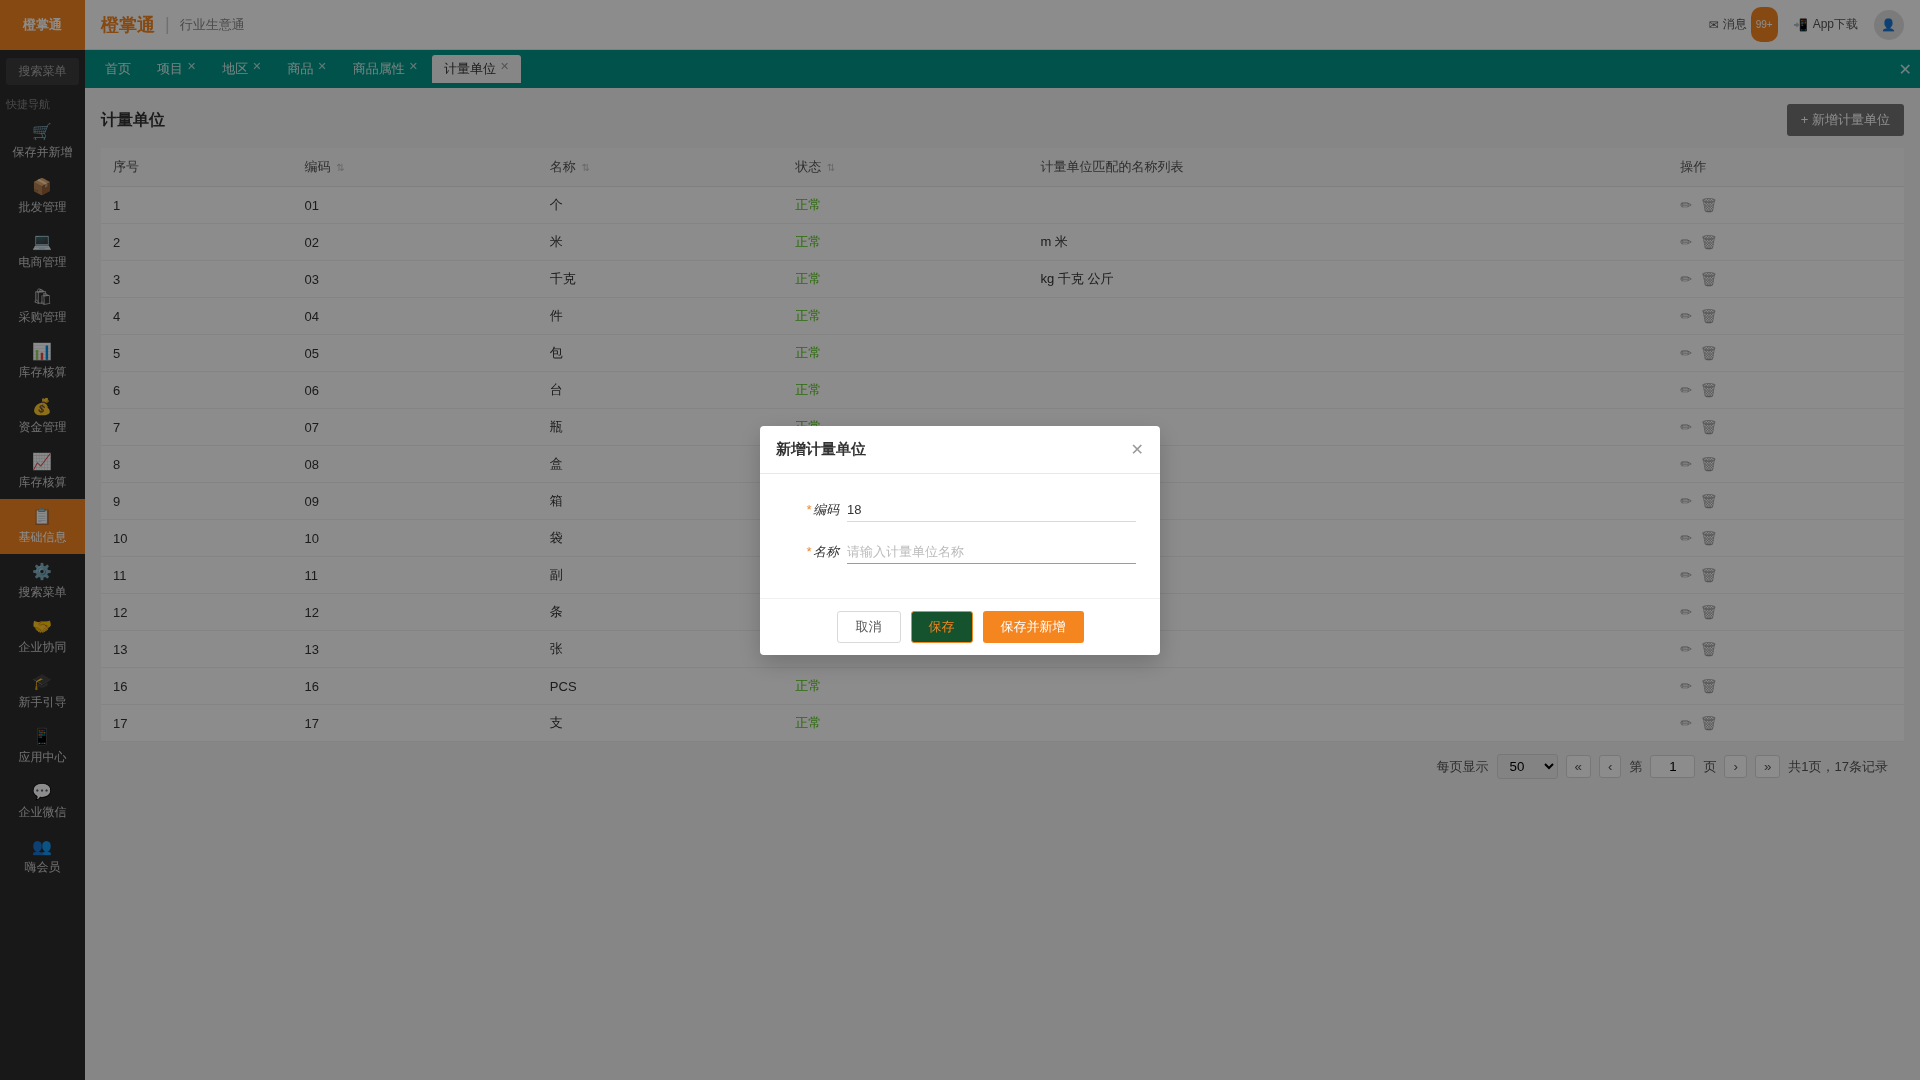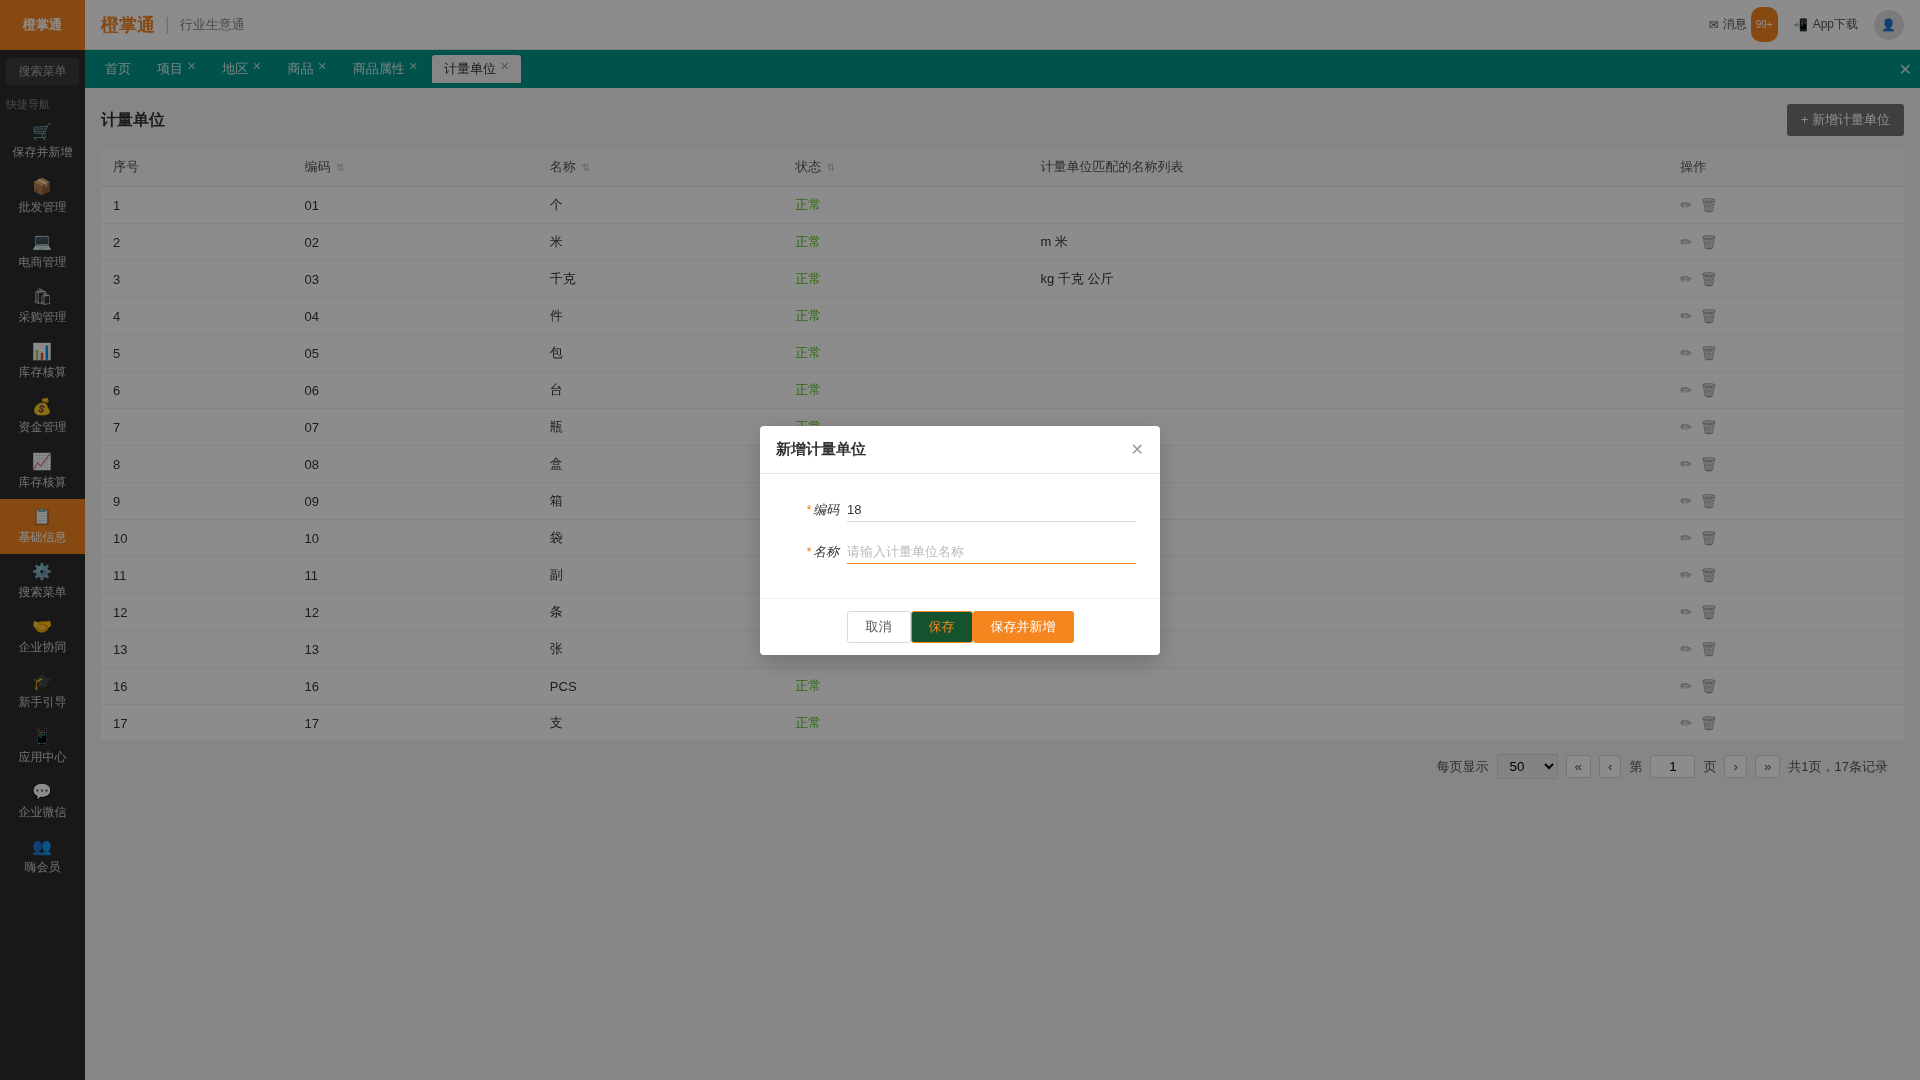--- a/index.html
+++ b/index.html
@@ -63,21 +63,21 @@
     .modal-header { padding: 14px 16px; display: flex; align-items: center; justify-content: space-between; border-bottom: 1px solid #e8e8e8; }
     .modal-title { font-size: 15px; font-weight: 600; color: #333; }
     .modal-close { cursor: pointer; color: #999; font-size: 16px; background: none; border: none; }
     .modal-body { padding: 24px 24px 16px; }
     .form-row { display: flex; align-items: center; margin-bottom: 18px; }
     .form-label { width: 55px; text-align: right; font-size: 13px; color: #333; margin-right: 8px; flex-shrink: 0; font-style: italic; }
     .form-label .required { color: #f5851f; margin-right: 2px; }
     .form-input { flex: 1; border: none; border-bottom: 1px solid #d9d9d9; padding: 4px 0; font-size: 13px; outline: none; color: #333; }
     .form-input.active { border-bottom-color: #f5851f; }
     .form-input::placeholder { color: #bbb; }
-    .modal-footer { padding: 12px 16px; display: flex; justify-content: center; border-top: 1px solid #f0f0f0; }
+    .modal-footer { padding: 12px 16px; display: flex; justify-content: center; gap: 10px; border-top: 1px solid #f0f0f0; }
     .btn-cancel { border: 1px solid #d9d9d9; background: #fff; padding: 6px 18px; border-radius: 3px; cursor: pointer; font-size: 13px; color: #555; }
     .btn-save { border: 1px solid #f5851f; background: #14532d; color: #f5851f; padding: 6px 17px; border-radius: 3px; cursor: pointer; font-size: 13px; }
     .btn-save-new { background: #f5851f; color: #fff; border: none; padding: 6px 18px; border-radius: 3px; cursor: pointer; font-size: 13px; }
 
     .sort-icon { color: #bbb; font-size: 10px; margin-left: 2px; cursor: pointer; }
   </style>
 </head>
 <body>
 
 <div class="sidebar">

